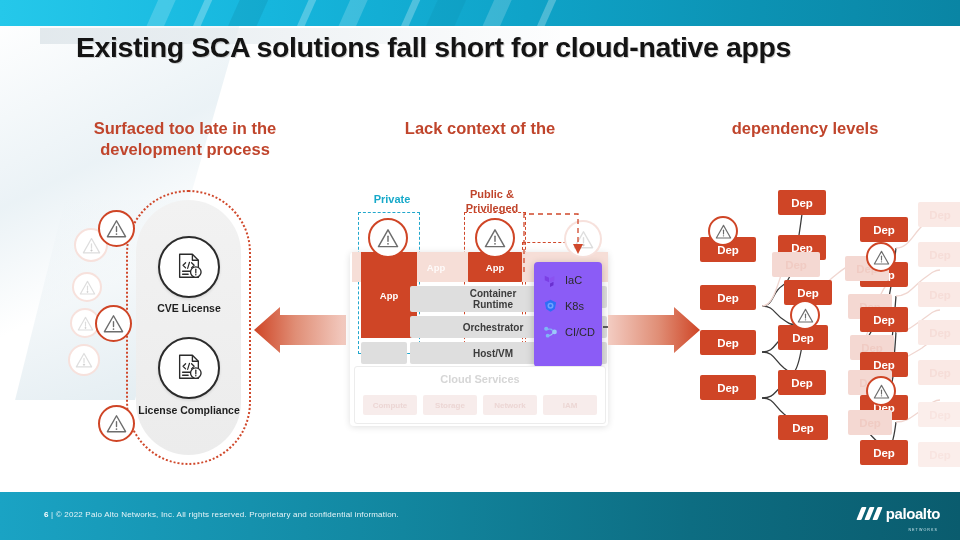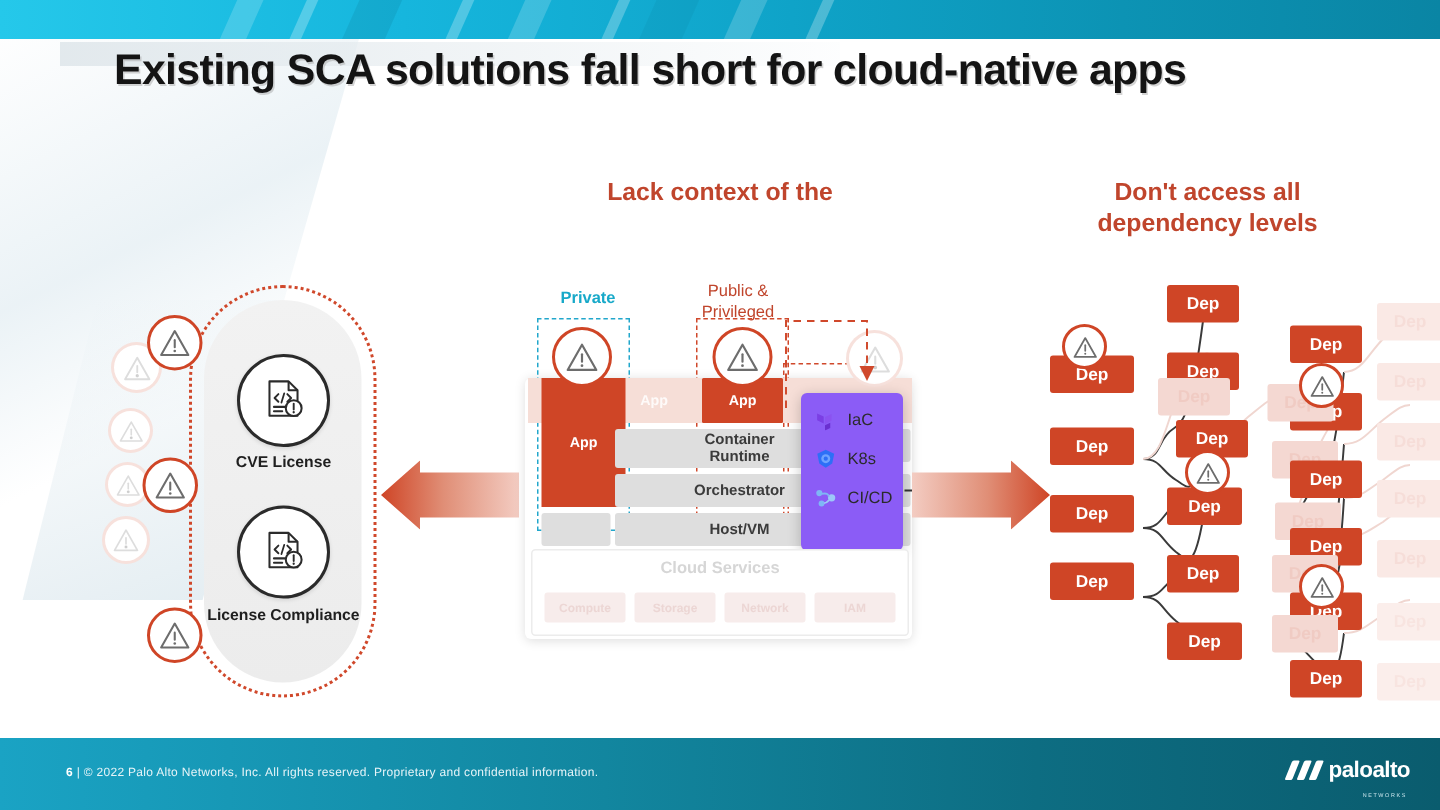--- a/index.html
+++ b/index.html
@@ -64,21 +64,21 @@
   .bigarrow{position:absolute;}
   .bigarrow svg{display:block;}
 
   
   .mid-panel{position:absolute;left:350px;top:252px;width:258px;height:174px;background:#fff;
     border-radius:4px;box-shadow:0 1px 7px rgba(0,0,0,.13);}
   .mid-wrap{position:absolute;left:350px;top:182px;width:260px;height:250px;}
   .lbl-private{position:absolute;left:2px;top:11px;width:80px;text-align:center;
      color:#17a9c9;font-weight:bold;font-size:11px;}
   .lbl-public{position:absolute;left:96px;top:5px;width:92px;text-align:center;
-     color:#c0452c;font-weight:normal;font-size:11px;line-height:14px;}
+     color:#c0452c;font-weight:bold;font-size:11px;line-height:14px;}
   .dashbox{position:absolute;box-sizing:border-box;}
   .db-private{left:8px;top:30px;width:62px;height:142px;border:1.5px dashed #22a7cc;}
   .db-public{left:114px;top:30px;width:62px;height:142px;border:1.5px dashed #d0482b;}
   .db-third{left:172px;top:60px;width:60px;height:112px;border:1.5px dashed #d0482b;}
 
   .row{position:absolute;height:22px;background:#dedede;border-radius:2px;
      display:flex;align-items:center;justify-content:center;font-size:10px;font-weight:bold;color:#3b3b3b;}
   .row.two{height:26px;line-height:11px;text-align:center;}
   .approw{position:absolute;left:2px;top:70px;width:256px;height:30px;background:#f6ded7;}
   .apptile{position:absolute;height:30px;display:flex;align-items:center;justify-content:center;
@@ -139,25 +139,28 @@
     <div class="stripe" style="left:342px;"></div>
     <div class="stripe w2" style="left:404px;"></div>
     <div class="stripe d1" style="left:430px;opacity:.6;"></div>
     <div class="stripe" style="left:486px;"></div>
     <div class="stripe w2" style="left:540px;"></div>
   </div>
   <div class="title-shadowbar"></div>
 
   <div class="title">Existing SCA solutions fall short for cloud-native apps</div>
 
+  <div class="colhead" id="ch1">
+    <div>Surfaced too late in the</div>
+    <div>development process</div>
+  </div>
   <div class="colhead" id="ch2">
     <div>Lack context of the</div>
   </div>
   <div class="colhead" id="ch3">
-    <div>Don't access all</div>
     <div>dependency levels</div>
   </div>
 
   <div class="left-wrap">
 
     <div class="warn ghost" style="left:14px;top:48px;width:34px;height:34px;">
       <svg width="19" height="17" viewBox="0 0 24 22">
           <path d="M12 2 L22.5 20.5 L1.5 20.5 Z" fill="none" stroke="#8a8a8a" stroke-width="1.6" stroke-linejoin="round"></path>
           <line x1="12" y1="9" x2="12" y2="14.5" stroke="#8a8a8a" stroke-width="1.6" stroke-linecap="round"></line>
           <circle class="dot" cx="12" cy="17.4" r="1" fill="#8a8a8a"></circle>

